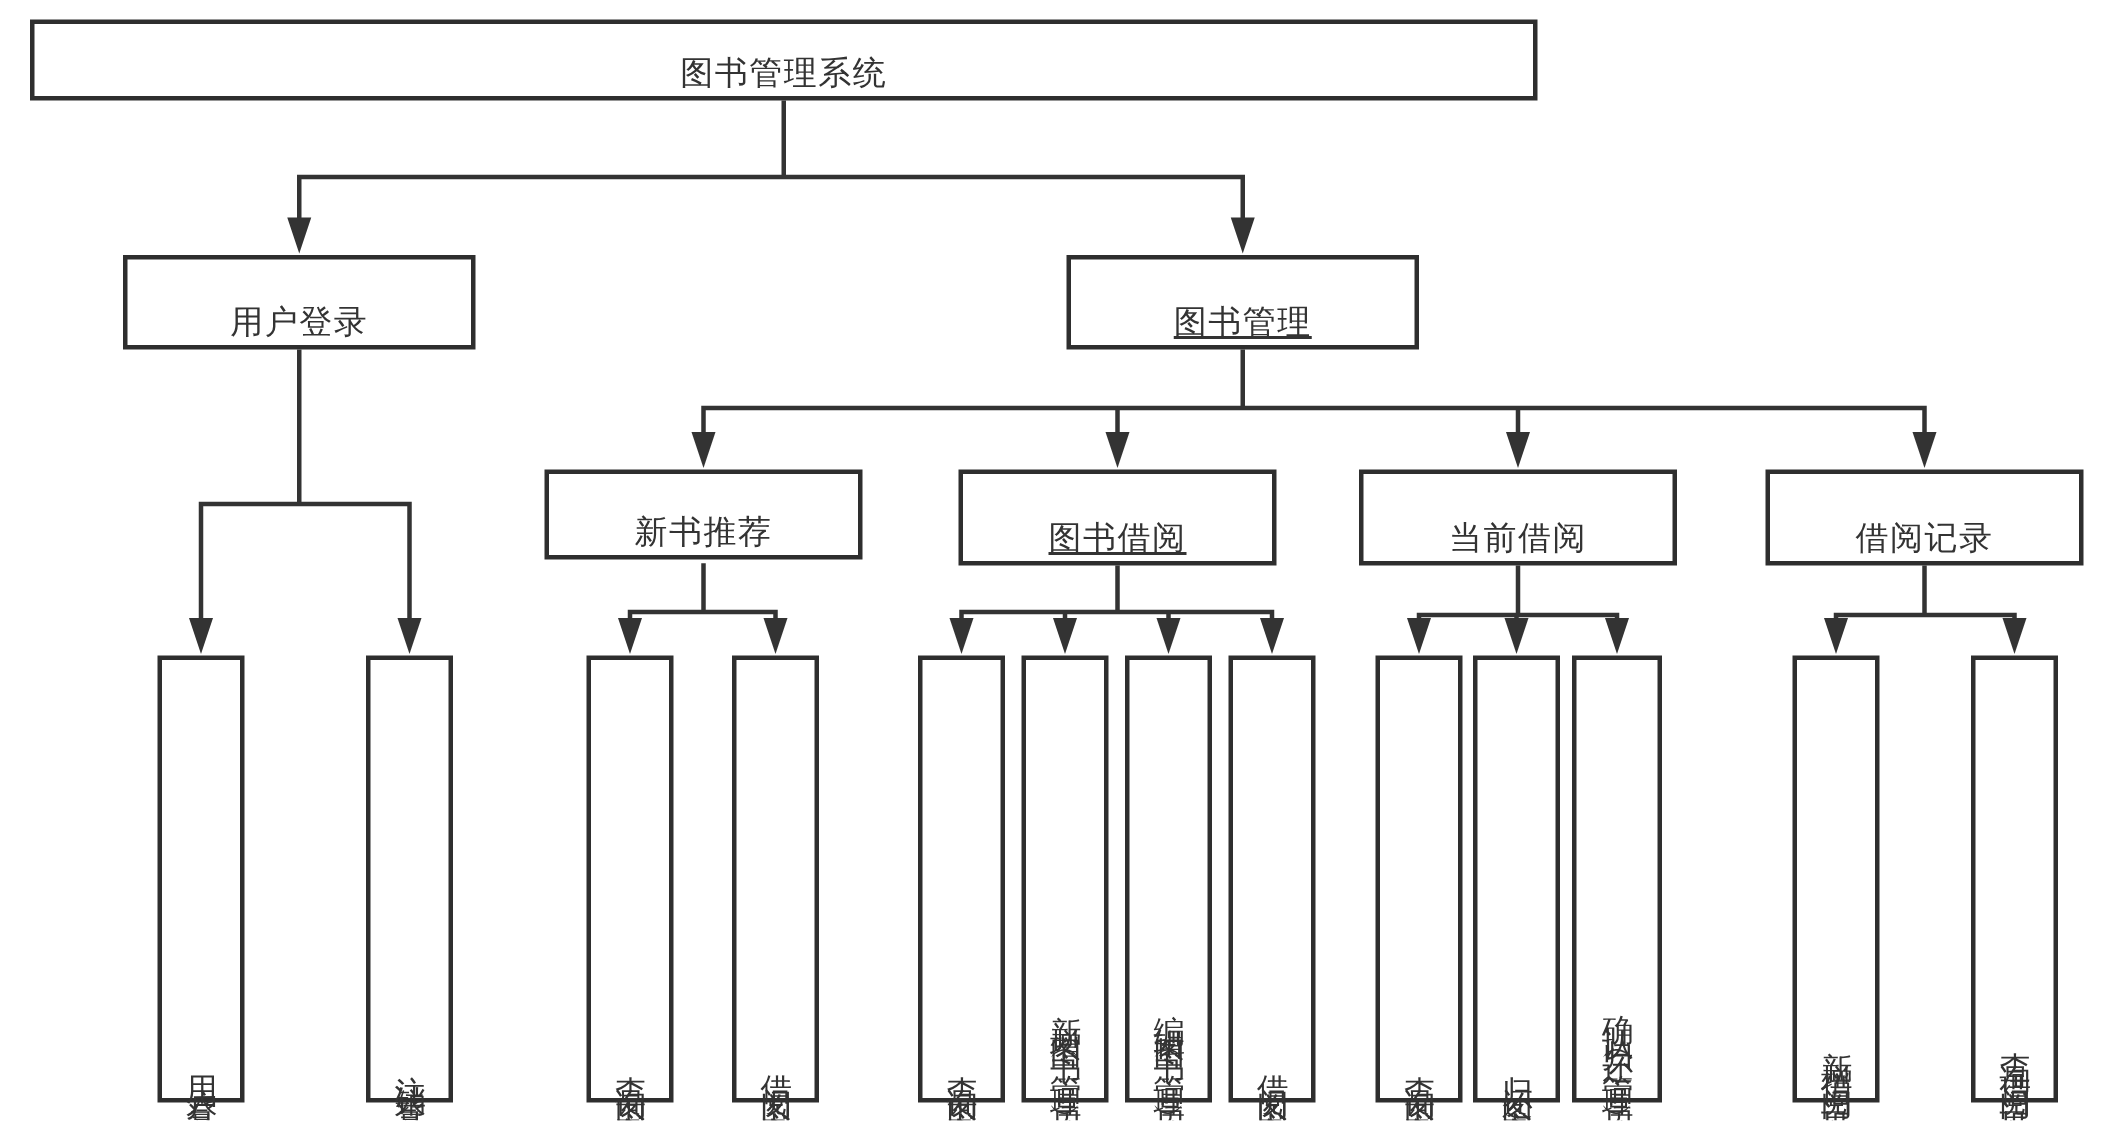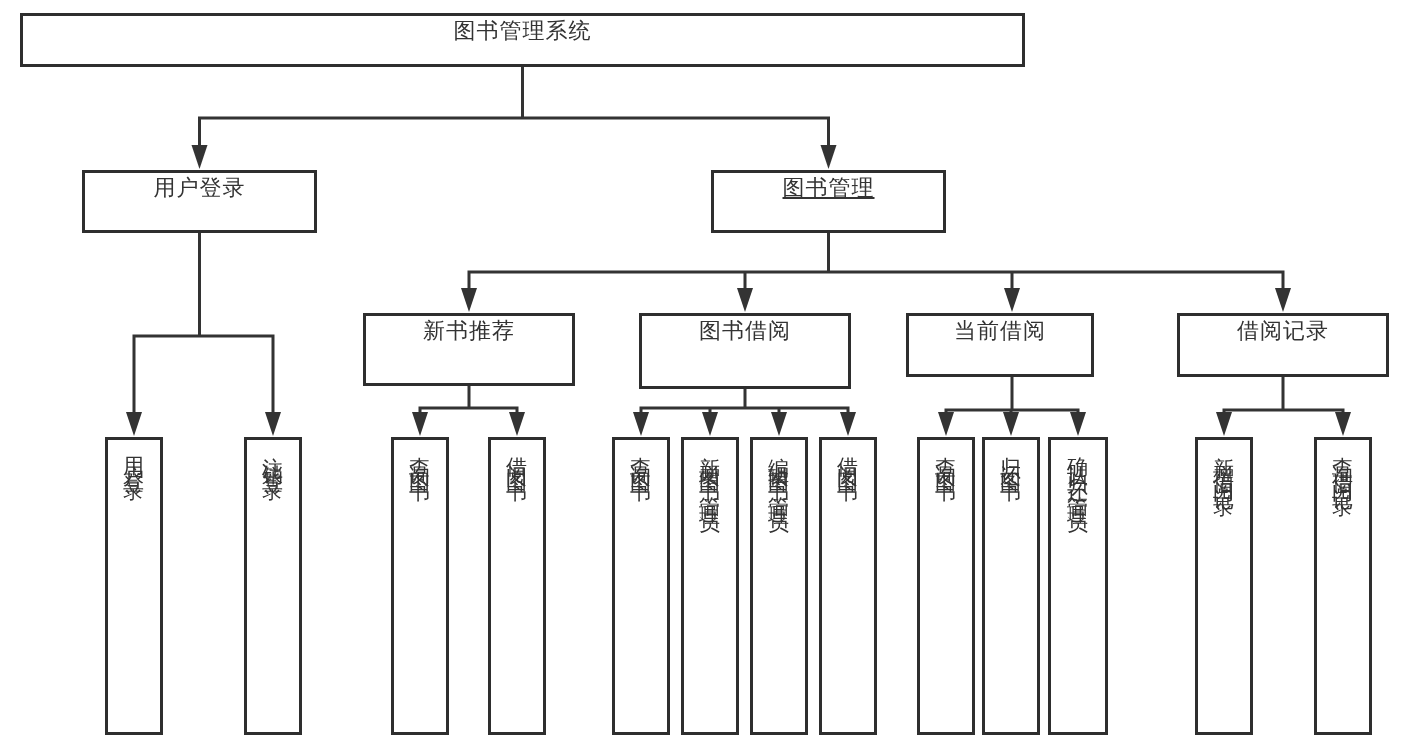--- a/index.html
+++ b/index.html
@@ -16,21 +16,21 @@
     left: 0; top: 0;
     width: 1405px; height: 747px;
     z-index: 1;
   }
   .node {
     position: absolute;
     box-sizing: border-box;
     border: 3px solid #2e2e2e;
     background: #ffffff;
     display: flex;
-    align-items: flex-start;
+    align-items: flex-end;
     justify-content: center;
     color: #333333;
     z-index: 2;
   }
   .hlabel {
     font-size: 22px;
     letter-spacing: 1px;
     white-space: nowrap;
   }
   .vlabel {
@@ -90,27 +90,27 @@
     <span class="hlabel">图书管理系统</span>
   </div>
 
   <div class="node" style="left: 82px; top: 170px; width: 235px; height: 63px; border-color: rgb(46, 46, 46); color: rgb(51, 51, 51);">
     <span class="hlabel">用户登录</span>
   </div>
   <div class="node" style="left: 711px; top: 170px; width: 235px; height: 63px; border-color: rgb(46, 46, 46); color: rgb(51, 51, 51); text-decoration: underline;">
     <span class="hlabel">图书管理</span>
   </div>
 
-  <div class="node" style="left: 363px; top: 313px; width: 212px; height: 73px; border-color: rgb(46, 46, 46); color: rgb(51, 51, 51);">
+  <div class="node" style="left: 363px; top: 313px; width: 212px; height: 60px; border-color: rgb(46, 46, 46); color: rgb(51, 51, 51);">
     <span class="hlabel">新书推荐</span>
   </div>
-  <div class="node" style="left: 639px; top: 313px; width: 212px; height: 76px; border-color: rgb(46, 46, 46); color: rgb(51, 51, 51);">
+  <div class="node" style="left: 639px; top: 313px; width: 212px; height: 64px; border-color: rgb(46, 46, 46); color: rgb(51, 51, 51); text-decoration: underline;">
     <span class="hlabel">图书借阅</span>
   </div>
-  <div class="node" style="left: 906px; top: 313px; width: 188px; height: 64px; border-color: rgb(46, 46, 46); color: rgb(51, 51, 51);">
+  <div class="node" style="left: 906px; top: 313px; width: 212px; height: 64px; border-color: rgb(46, 46, 46); color: rgb(51, 51, 51);">
     <span class="hlabel">当前借阅</span>
   </div>
   <div class="node" style="left: 1177px; top: 313px; width: 212px; height: 64px; border-color: rgb(46, 46, 46); color: rgb(51, 51, 51);">
     <span class="hlabel">借阅记录</span>
   </div>
 
   <div class="node" style="left: 105px; top: 437px; width: 58px; height: 298px; border-color: rgb(46, 46, 46); color: rgb(51, 51, 51);">
     <span class="vlabel">用户登录</span>
   </div>
   <div class="node" style="left: 244px; top: 437px; width: 58px; height: 298px; border-color: rgb(46, 46, 46); color: rgb(51, 51, 51);">

